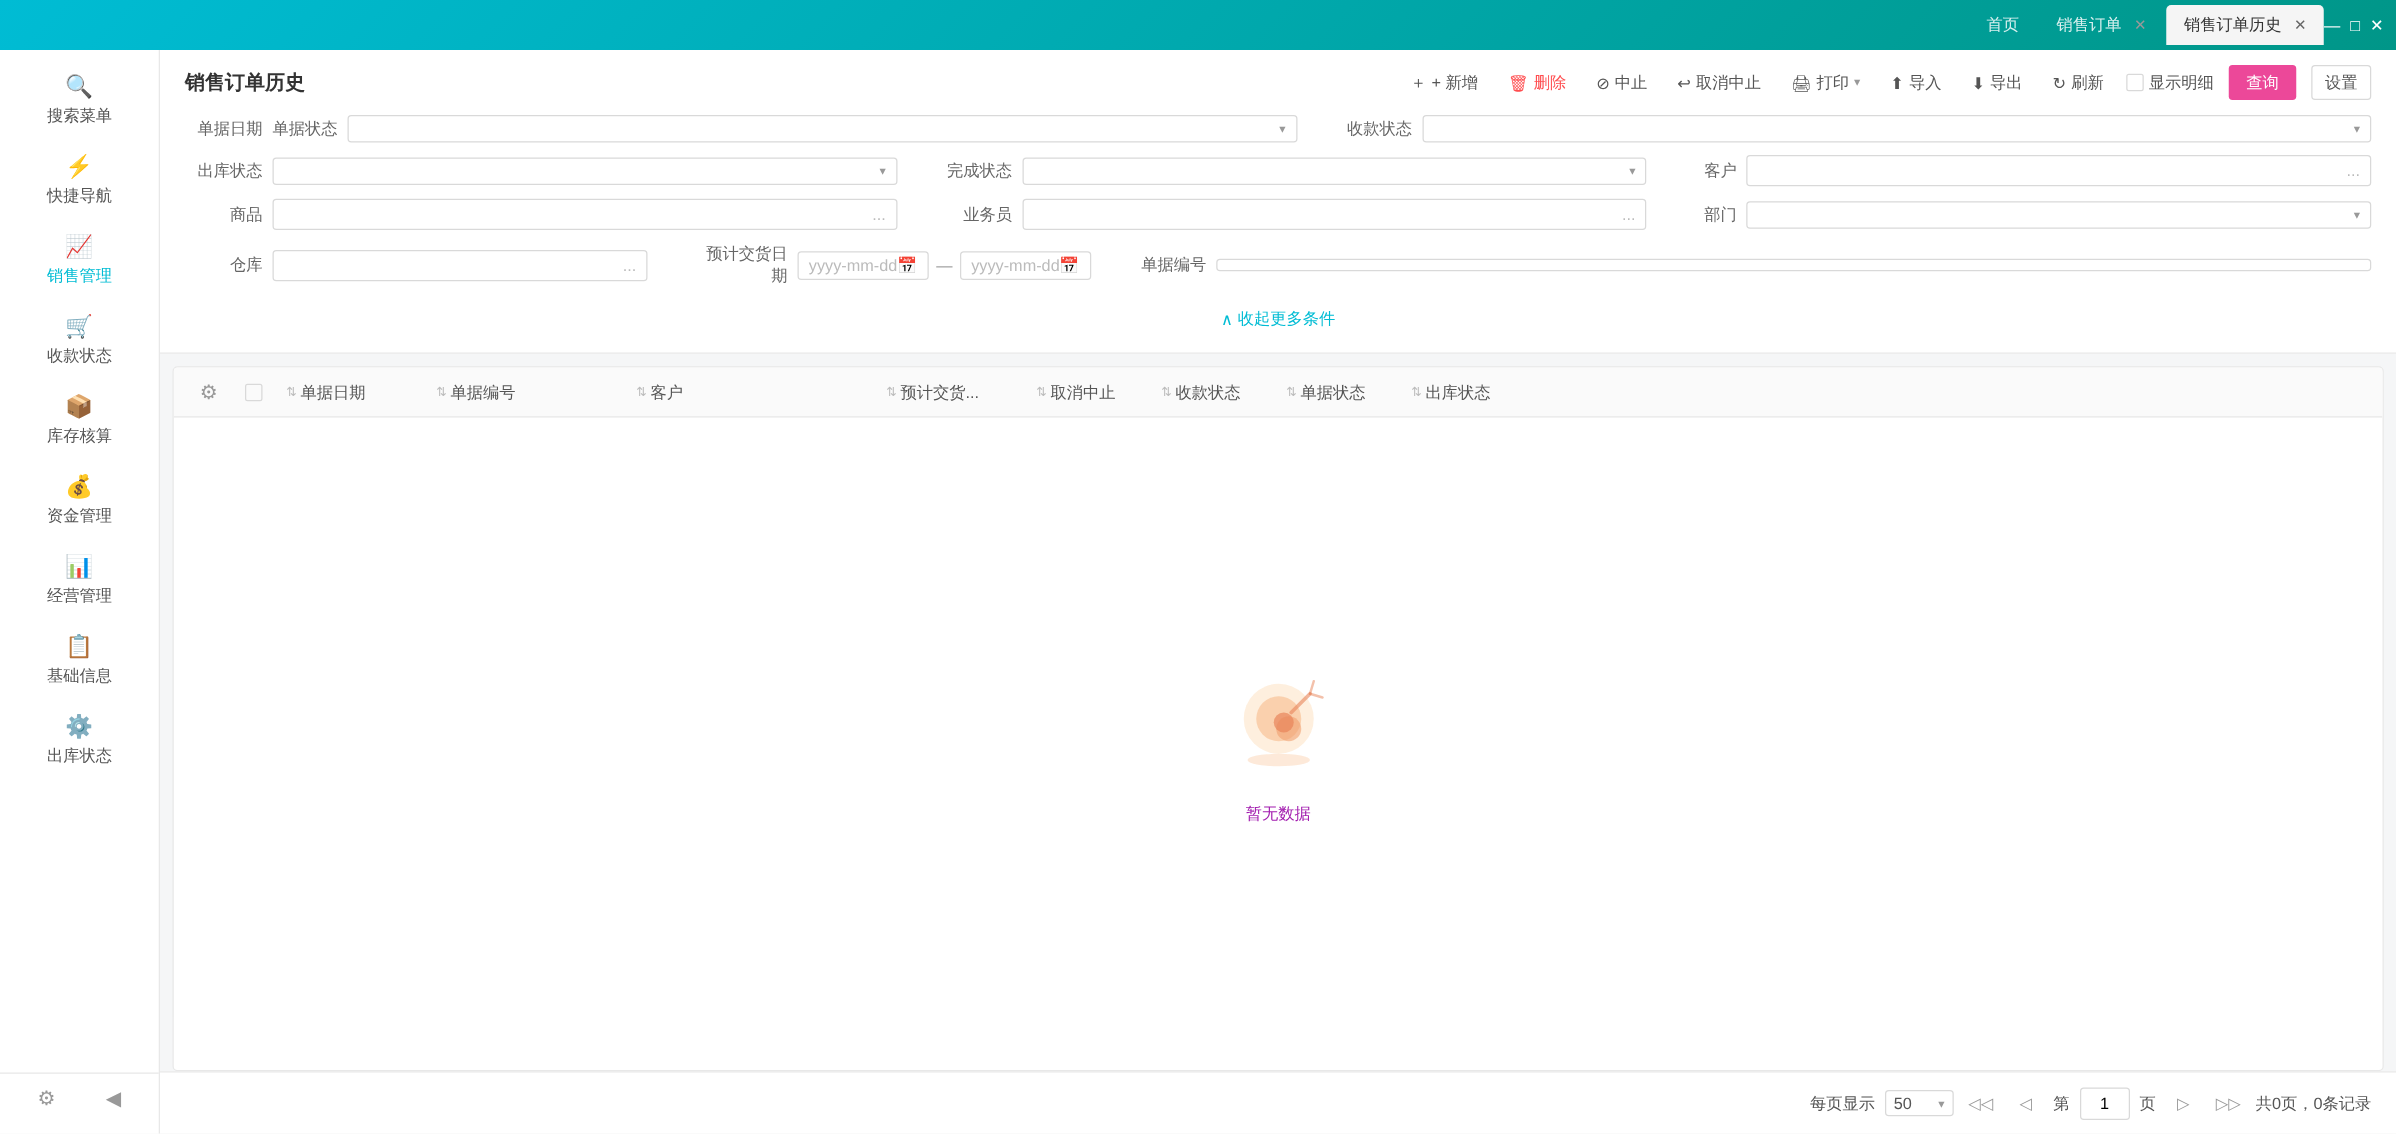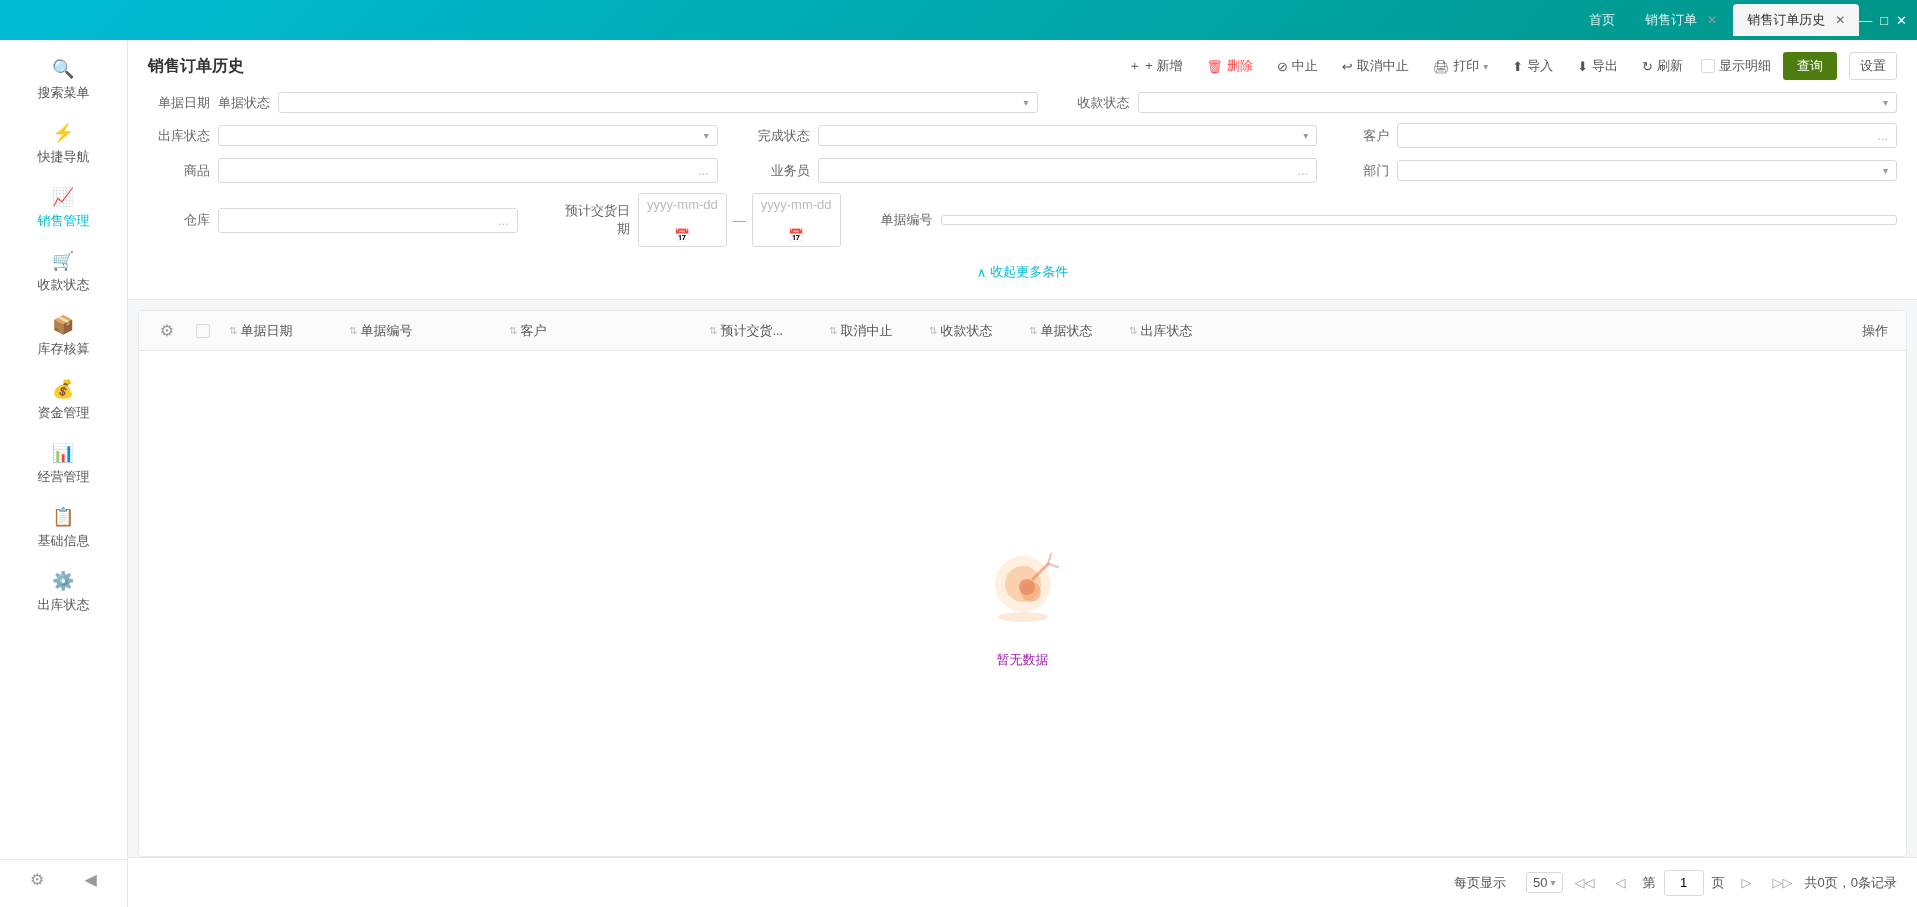--- a/index.html
+++ b/index.html
@@ -118,21 +118,21 @@
       align-items: center;
       gap: 4px;
       cursor: pointer;
       color: #555;
       font-size: 13px;
       padding: 4px 6px;
       border-radius: 3px;
     }
     .toolbar-btn.danger { color: #ff4d4f; }
     .toolbar-btn.primary-btn {
-      background: #4d7c0f;
+      background: #ec4899;
       color: white;
       border: none;
       padding: 5px 14px;
       border-radius: 3px;
       cursor: pointer;
       justify-content: flex-end;
     }
     .toolbar-btn.outline-btn {
       background: white;
       color: #555;
@@ -202,28 +202,27 @@
       cursor: pointer;
       min-width: 180px;
       justify-content: space-between;
     }
     .select-control .placeholder { color: #bbb; }
     .select-arrow { color: #999; font-size: 10px; }
     .dotdotdot { color: #bbb; cursor: pointer; }
     .date-input-group {
       display: flex;
       align-items: center;
-      gap: 16px;
+      gap: 0;
       border: 1px solid #d9d9d9;
       border-radius: 3px;
       padding: 3px 8px;
       background: white;
       color: #bbb;
       font-size: 12px;
-      flex-direction: column;
     }
     .calendar-icon { color: #999; font-size: 13px; }
     .collapse-more {
       text-align: center;
       padding: 6px;
       color: #00bcd4;
       cursor: pointer;
       font-size: 12px;
       display: flex;
       align-items: center;
@@ -313,23 +312,22 @@
       gap: 8px;
       font-size: 13px;
       color: #555;
     }
     .page-size-select {
       display: flex;
       align-items: center;
       border: 1px solid #d9d9d9;
       border-radius: 3px;
       padding: 2px 6px;
-      gap: 3px;
-      cursor: pointer;
-      margin-left: 12px;
+      gap: 21px;
+      cursor: pointer;
     }
     .page-nav-btn {
       width: 28px;
       height: 28px;
       display: flex;
       align-items: center;
       justify-content: center;
       cursor: pointer;
       color: #999;
       border-radius: 3px;
@@ -610,23 +608,20 @@
           <span class="th-sort">⇅</span>
           <span>收款状态</span>
         </div>
         <div class="th-cell col-doc-status">
           <span class="th-sort">⇅</span>
           <span>单据状态</span>
         </div>
         <div class="th-cell col-stock-status">
           <span class="th-sort">⇅</span>
           <span>出库状态</span>
-        </div>
-        <div class="th-cell col-action" style="flex:1;justify-content:flex-end;">
-          <span>操作</span>
         </div>
       </div>
 
       <div class="empty-state">
         <svg class="empty-icon" viewBox="0 0 100 100" xmlns="http://www.w3.org/2000/svg">
           <circle cx="50" cy="45" r="28" fill="#fde8d0" opacity="0.7"></circle>
           <circle cx="50" cy="45" r="18" fill="#f9c8a0" opacity="0.8"></circle>
           <ellipse cx="58" cy="53" rx="10" ry="10" fill="#f0a070" opacity="0.6"></ellipse>
           <circle cx="54" cy="48" r="8" fill="#e8855a" opacity="0.7"></circle>
           <line x1="60" y1="40" x2="75" y2="25" stroke="#e8855a" stroke-width="3" stroke-linecap="round" opacity="0.6"></line>

